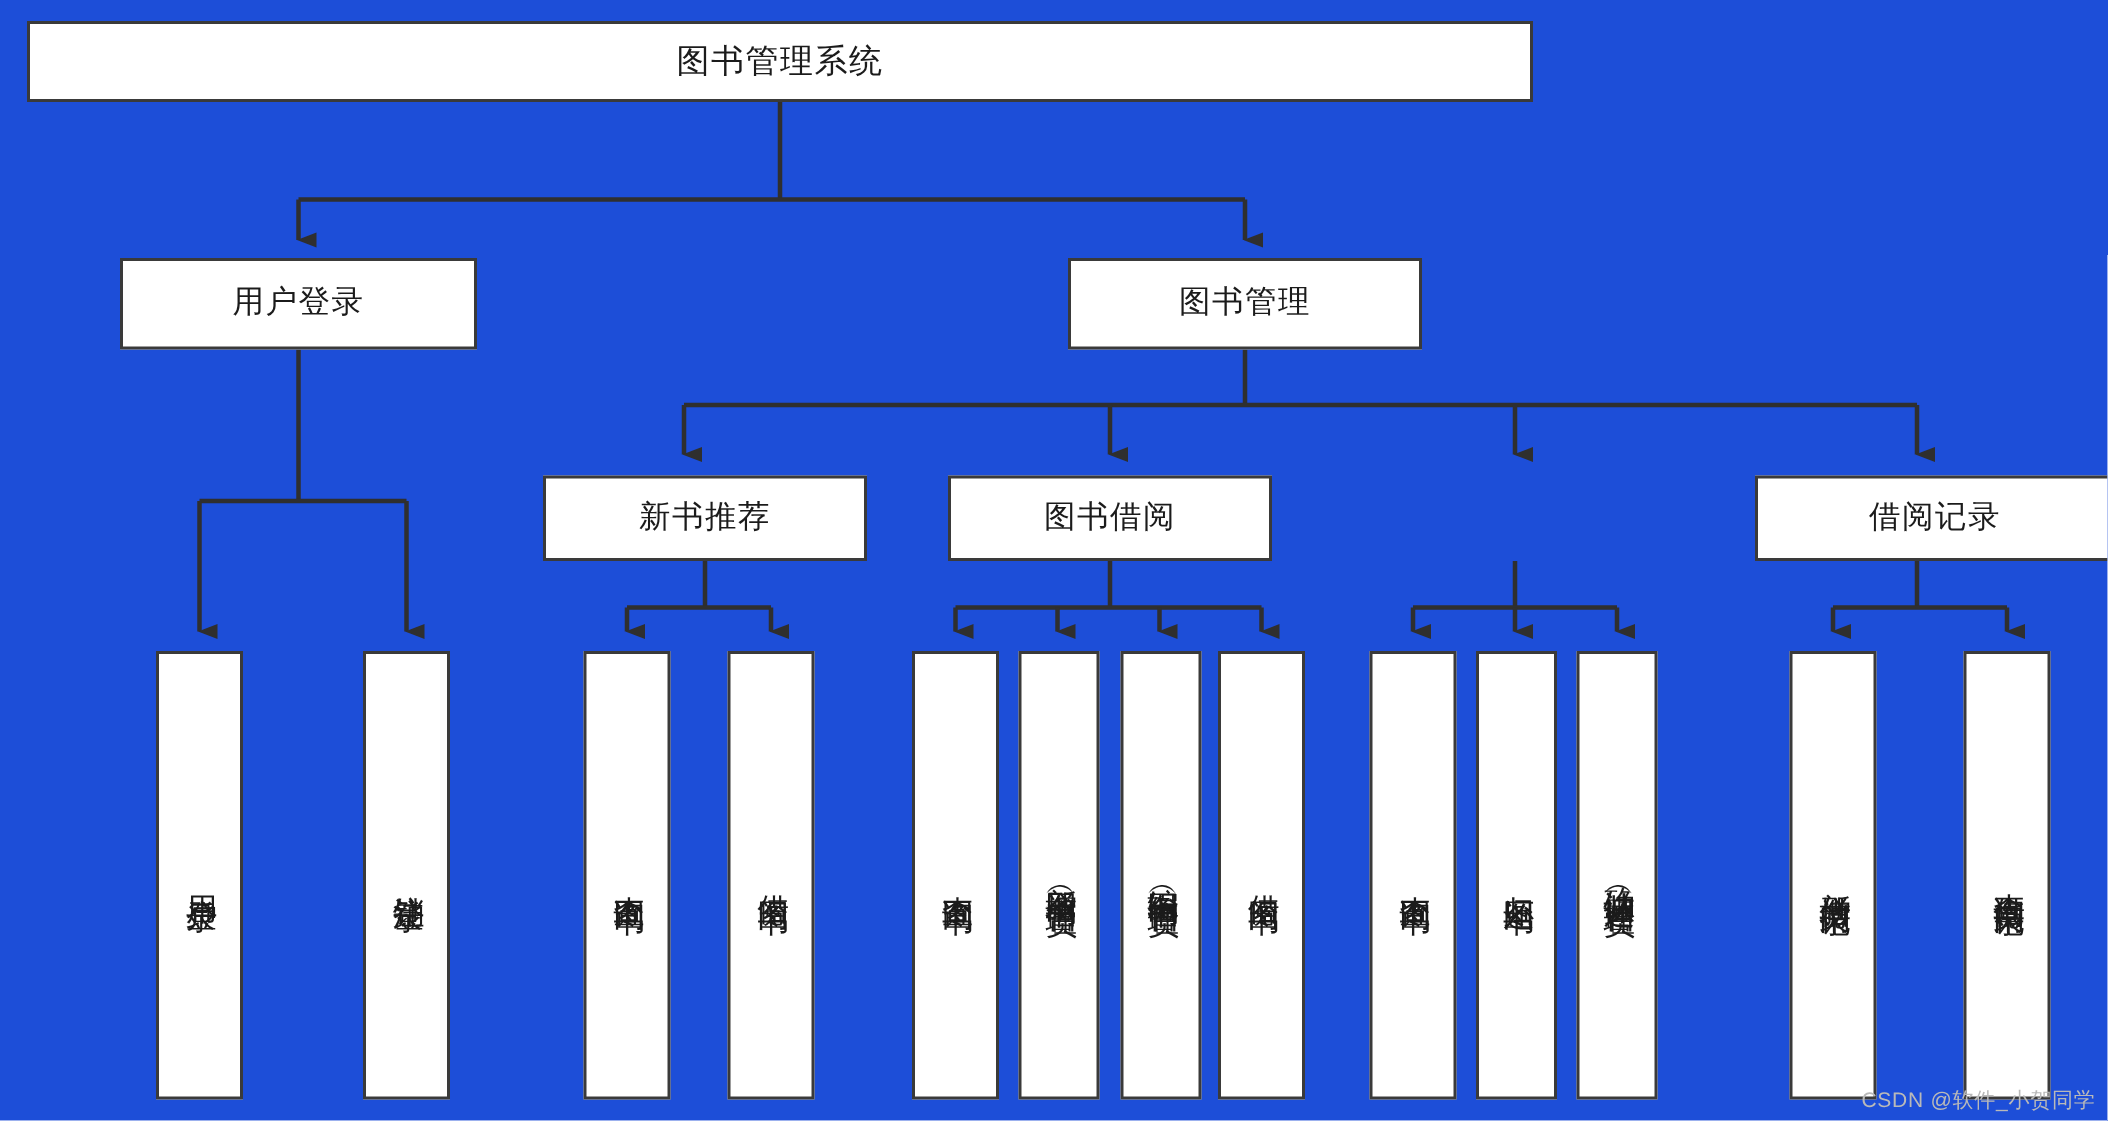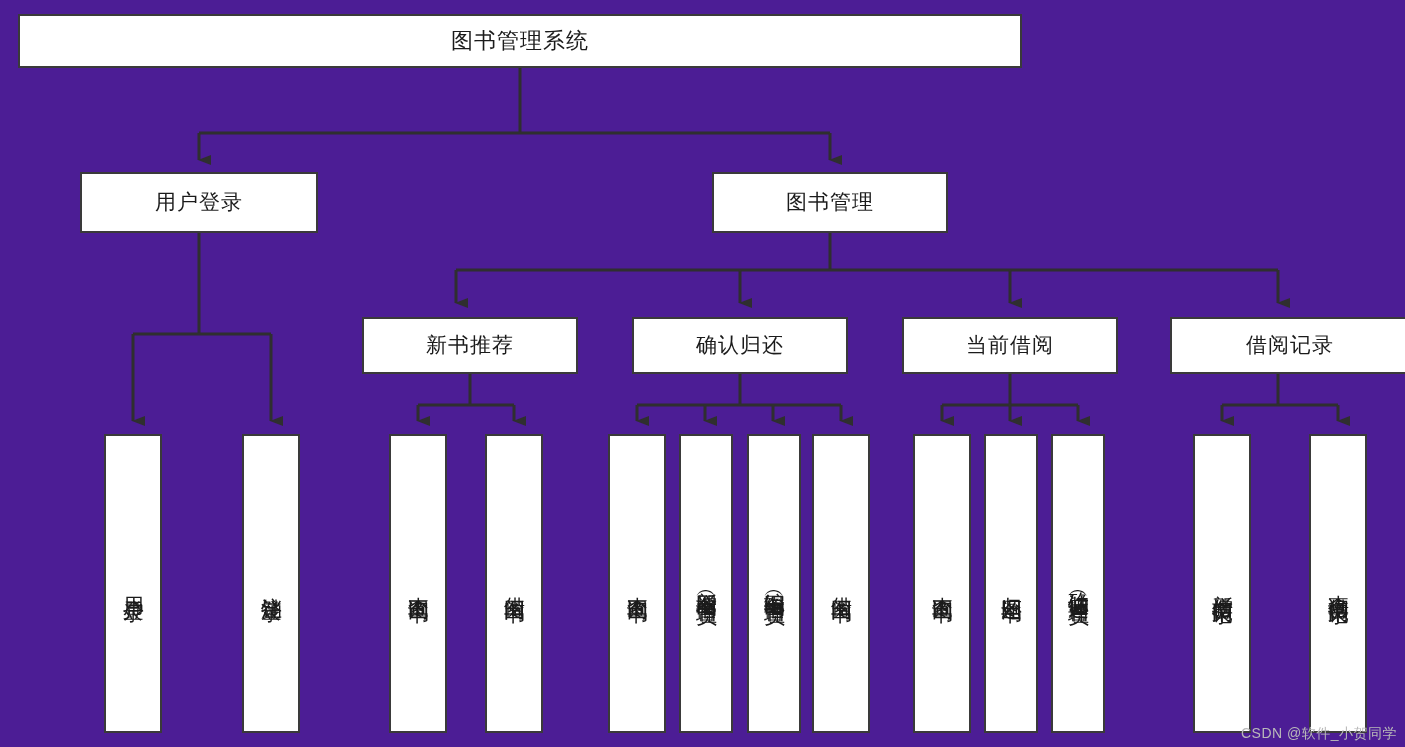--- a/index.html
+++ b/index.html
@@ -5,21 +5,21 @@
 <style>
   html,body{margin:0;padding:0;background:#ffffff;}
   body{
     font-family:"Liberation Sans","DejaVu Sans",sans-serif;
     color:#1a1a1a;
   }
   #canvas{
     position:relative;
     width:1405px;
     height:747px;
-    background:#4c1d95;
+    background:#1d4ed8;
     overflow:hidden;
   }
   svg#edges{
     position:absolute;
     left:0; top:0;
     width:1405px;
     height:747px;
     pointer-events:none;
   }
   .node{
@@ -134,24 +134,21 @@
     <span class="lbl">用户登录</span>
   </div>
   <div class="node" style="left:712px;top:172px;width:236px;height:61px;">
     <span class="lbl">图书管理</span>
   </div>
 
   <div class="node" style="left:362px;top:317px;width:216px;height:57px;">
     <span class="lbl">新书推荐</span>
   </div>
   <div class="node" style="left:632px;top:317px;width:216px;height:57px;">
-    <span class="lbl">确认归还</span>
-  </div>
-  <div class="node" style="left:902px;top:317px;width:216px;height:57px;">
-    <span class="lbl">当前借阅</span>
+    <span class="lbl">图书借阅</span>
   </div>
   <div class="node" style="left:1170px;top:317px;width:240px;height:57px;">
     <span class="lbl">借阅记录</span>
   </div>
 
   <div class="node leaf" style="left:104px;top:434px;width:58px;height:299px;">
     <div class="leafwrap">
       <span class="lbl">用户登录</span>
     </div>
   </div>

